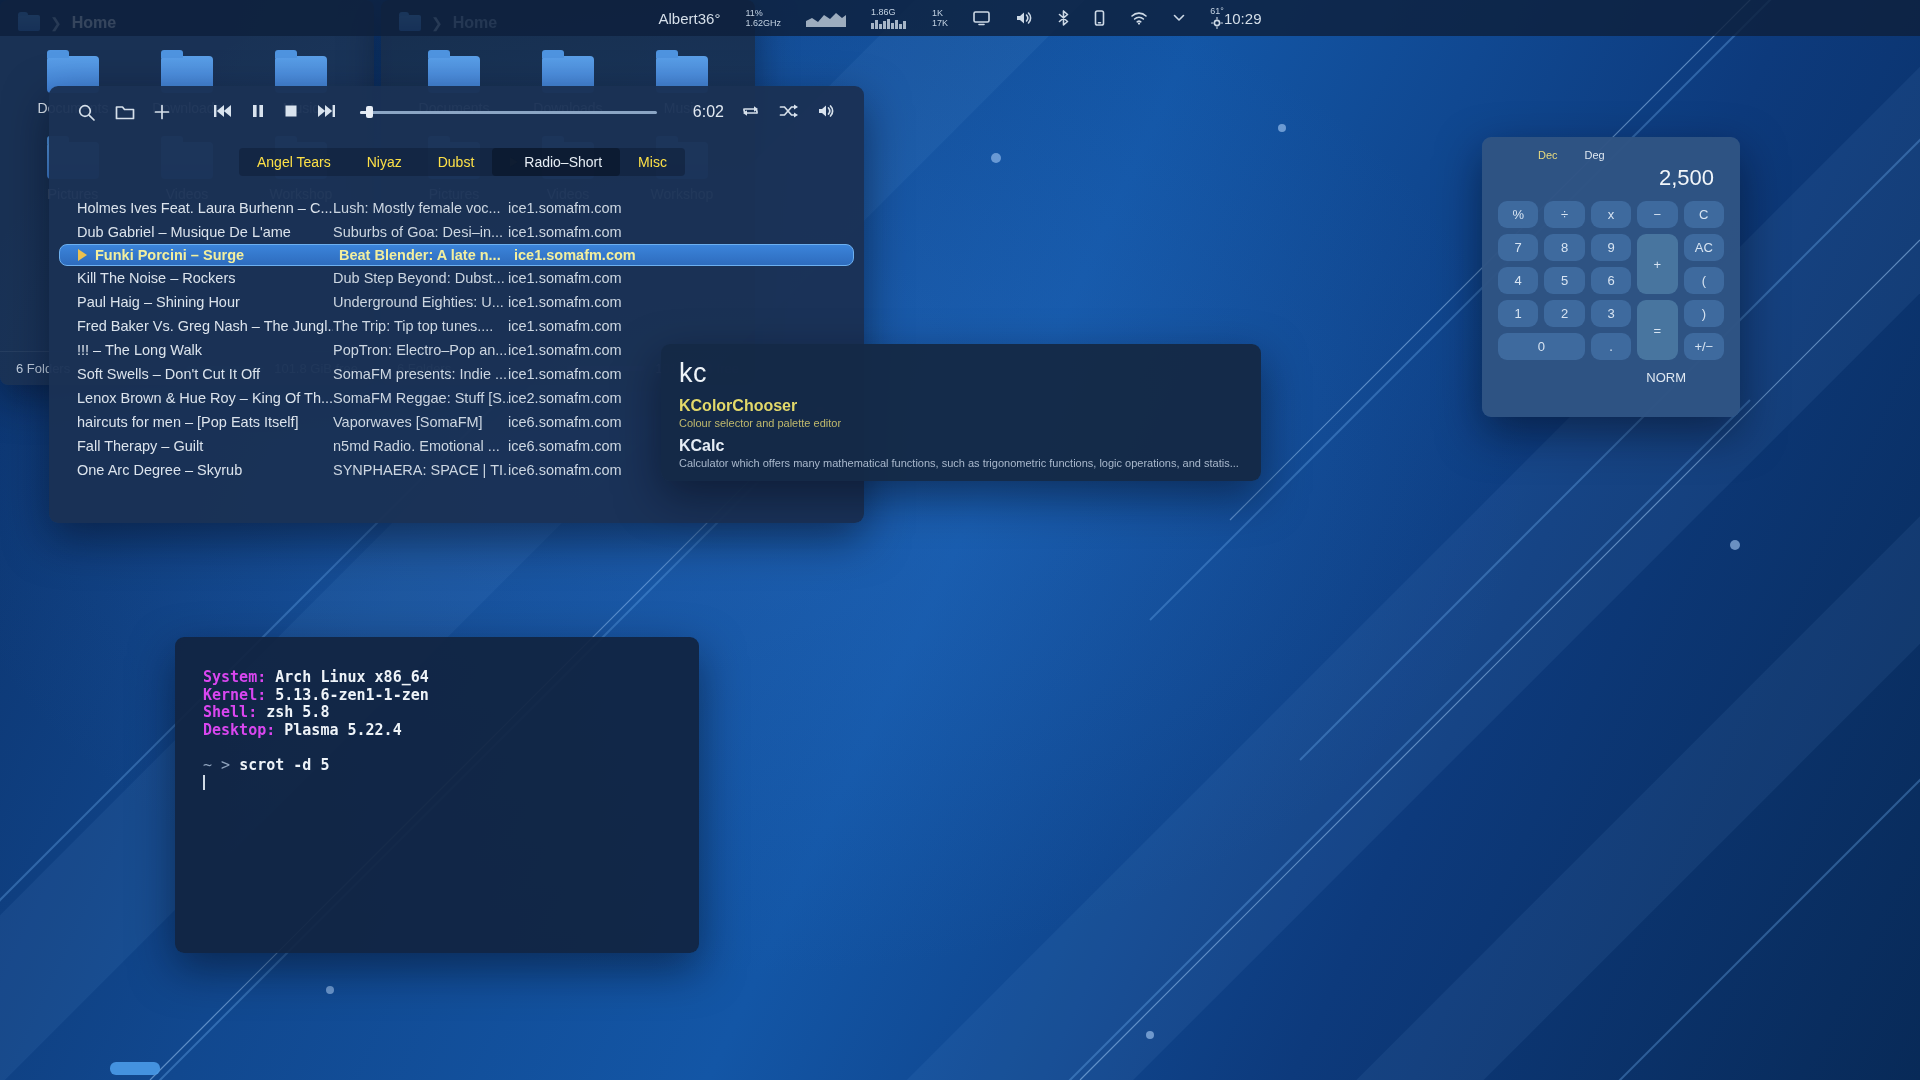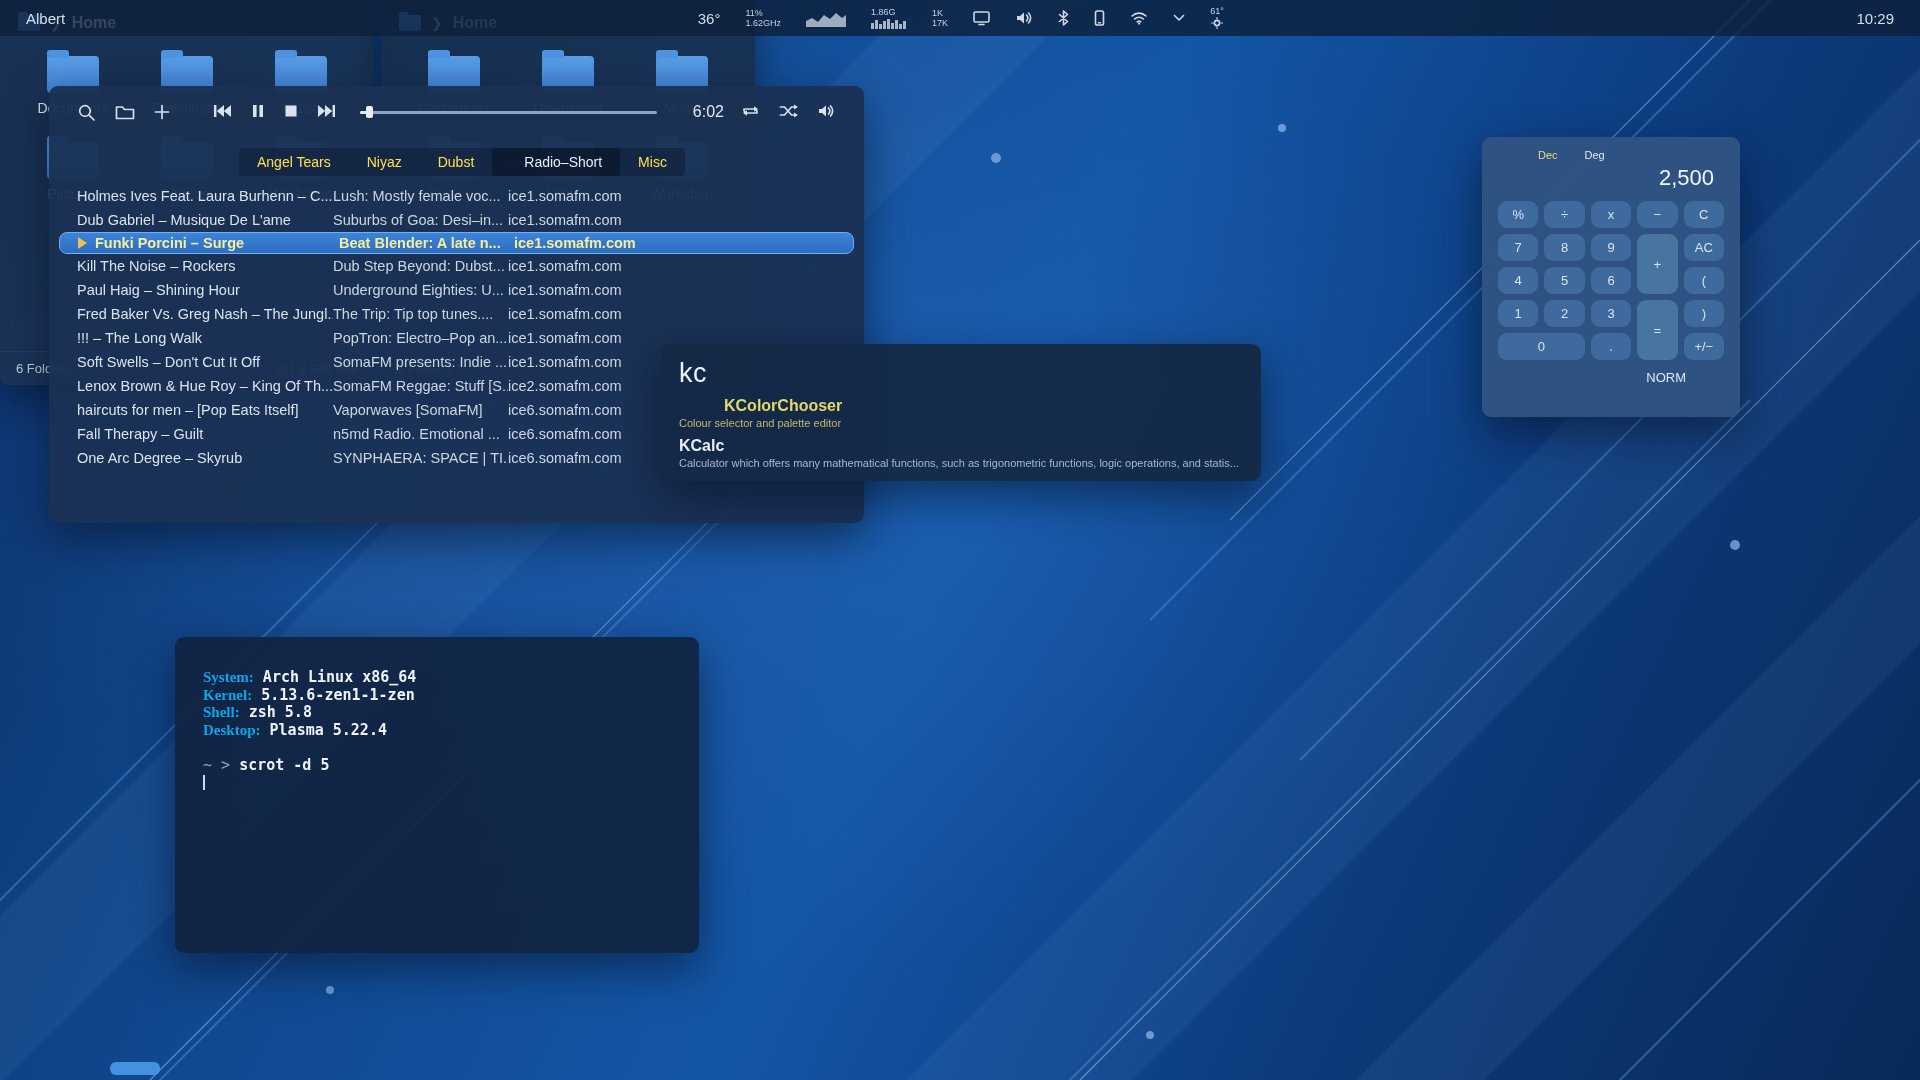--- a/index.html
+++ b/index.html
@@ -10,21 +10,21 @@
     background:linear-gradient(115deg,#0b2f66 0%,#11488f 28%,#1356a6 50%,#0d3a7c 74%,#082a58 100%);
     color:#d7e0ea;
   }
   .wallpaper { position:absolute; inset:0; z-index:0; }
   .vignette { position:absolute; inset:0; z-index:0;
     background:radial-gradient(1300px 850px at 38% 42%, rgba(60,130,220,.25), rgba(0,0,0,0) 62%); }
 
   
   .topbar { position:absolute; left:0; top:0; width:1920px; height:36px; z-index:5;
     background:rgba(13,32,60,.82); display:flex; align-items:center; padding:0 26px;
-    justify-content:space-between; font-size:15px; color:#d5dfe9; }
+    justify-content:center; font-size:15px; color:#d5dfe9; }
   .tb-cluster { display:flex; align-items:center; gap:25px; }
   .tb-stack { display:flex; flex-direction:column; align-items:flex-start; line-height:1; gap:1px; }
   .tb-tiny { font-size:9px; color:#c3d2e2; }
   .tb-clock { font-size:15px; }
   .icon svg { stroke:#cdd9e6; fill:none; stroke-width:1.6; stroke-linecap:round; stroke-linejoin:round; display:block; }
   .icon .fill { fill:#cdd9e6; stroke:none; }
 
   
   .window { position:absolute; border-radius:9px; box-shadow:0 16px 44px rgba(3,10,26,.5); z-index:2; }
 
@@ -36,57 +36,57 @@
   .p-btn .fill { fill:#d9e3ee; stroke:none; }
   .p-slider { flex:1; height:18px; display:flex; align-items:center; position:relative; margin:0 6px; }
   .p-track { width:100%; height:3px; background:#8ba5c4; border-radius:2px; }
   .p-fill { position:absolute; left:0; width:3%; height:3px; background:#dfe8f2; border-radius:2px; }
   .p-handle { position:absolute; left:2%; top:3px; width:7px; height:12px; background:#e8eef6; border-radius:2px; }
   .p-time { font-size:16px; color:#e3eaf2; min-width:46px; text-align:right; }
   .tabbar { display:flex; margin:10px 0 0 190px; height:28px; background:rgba(14,30,54,.55); border-radius:4px; width:fit-content; }
   .tab { display:flex; align-items:center; gap:6px; padding:0 18px; font-size:14px; color:#fde047; cursor:pointer; border-radius:4px; }
   .tab.active { background:rgba(9,20,38,.6); color:#e6edf4; }
   .tab-play { width:0; height:0; border-left:8px solid #0f1d32; border-top:5px solid transparent; border-bottom:5px solid transparent; }
-  .plist { margin-top:8px; }
+  .plist { margin-top:20px; }
   .prow { display:flex; align-items:center; height:24px; padding:0 14px 0 28px; font-size:14.5px; cursor:default; }
   .prow .c1 { width:256px; color:#dbe3ec; white-space:nowrap; overflow:hidden; }
   .prow .c2 { width:175px; color:#ccd6e1; white-space:nowrap; overflow:hidden; }
   .prow .c3 { flex:1; color:#cdd7e2; white-space:nowrap; overflow:hidden; }
   .prow.selected { margin:0 10px; padding:0 4px 0 18px; border-radius:8px;
     background:linear-gradient(180deg,#3b84da,#2e6cbe); border:1px solid #6db0f0; height:22px; }
   .prow.selected .c1 { width:244px; }
   .prow.selected .c1,.prow.selected .c2,.prow.selected .c3 { color:#f3ef9e; font-weight:bold; }
   .row-play { width:0; height:0; border-left:9px solid #ecc14f; border-top:6px solid transparent; border-bottom:6px solid transparent; margin-right:8px; }
 
   
   .launcher { left:661px; top:344px; width:600px; background:rgba(21,41,70,.97); z-index:6; padding:14px 18px 12px 18px; }
   .l-query { font-size:27px; color:#eef3f8; letter-spacing:.5px; }
   .l-item { margin-top:8px; }
-  .l-name1 { font-size:16px; color:#e3d96a; font-weight:bold;margin-left:45px; }
+  .l-name1 { font-size:16px; color:#e3d96a; font-weight:bold; }
   .l-desc1 { font-size:11px; color:#c0b96d; margin-top:2px; }
   .l-name2 { font-size:16px; color:#e6edf5; font-weight:bold; }
   .l-desc2 { font-size:11px; color:#a9b8cc; margin-top:2px; white-space:nowrap; overflow:hidden; text-overflow:ellipsis; max-width:560px; }
 
   
   .calc { left:1482px; top:137px; width:258px; height:280px; background:rgba(47,84,131,.97); padding:12px 16px 10px 16px; }
   .c-modes { display:flex; gap:27px; padding-left:40px; font-size:11px; }
   .c-dec { color:#e8da7f; }
   .c-deg { color:#dfe8f2; }
   .c-display { text-align:right; padding:4px 10px 10px 0; font-size:22px; color:#f2f6fa; }
   .keys { display:grid; grid-template-columns:repeat(5,1fr); grid-auto-rows:27px; gap:6px; }
   .key { background:#3e6a9e; border:none; border-radius:9px; color:#d7e4f2; font-size:13px;
     font-family:"Liberation Sans",sans-serif; cursor:pointer; padding:0; line-height:1; }
   .key.tall { grid-row:span 2; background:#48759f; }
   .key.wide { grid-column:span 2; }
   .c-status { display:flex; justify-content:flex-end; padding:10px 38px 0 0; font-size:13px; color:#dfe8f2; }
 
   
   .terminal { left:175px; top:637px; width:524px; height:316px; background:rgba(17,36,65,.93); padding:32px 28px;
     font-family:"DejaVu Sans Mono", monospace; font-size:15px; line-height:17.5px; }
-  .t-label { color:#0ea5e9; font-weight:bold;font-family:Liberation Serif, serif; }
+  .t-label { color:#d946ef; font-weight:bold; }
   .t-value { color:#eef3f8; font-weight:bold; }
   .t-prompt { color:#8fa3bd; }
   .t-cmd { color:#eef3f8; font-weight:bold; }
   .t-cursor { display:inline-block; width:2px; height:15px; background:#cfd9e4; vertical-align:middle; }
   .t-blank { height:17.5px; }
 
   
   .fm { left:1065px; top:602px; width:760px; height:385px; background:none; box-shadow:none; display:flex; gap:7px; }
   .pane { width:374px; height:385px; border-radius:8px; background:rgba(26,50,84,.97);
     box-shadow:0 14px 38px rgba(3,10,26,.5); display:flex; flex-direction:column; }

